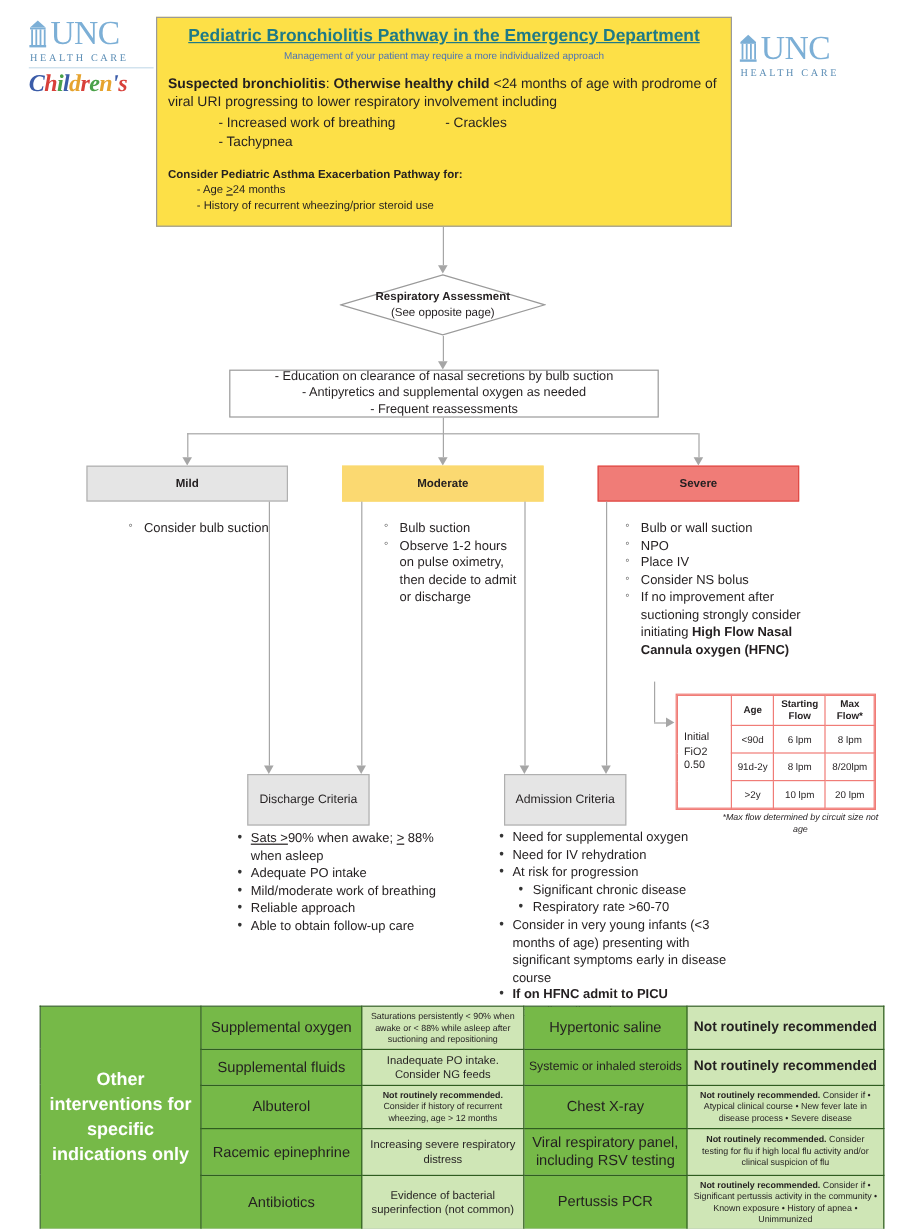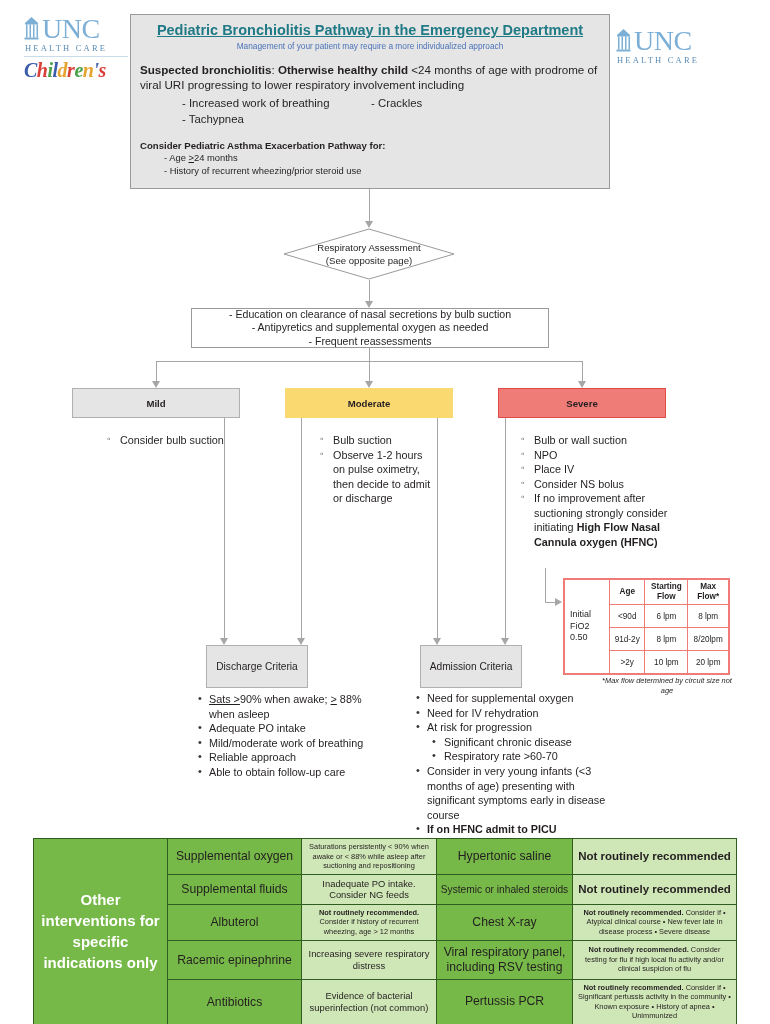--- a/index.html
+++ b/index.html
@@ -24,21 +24,21 @@
   .unc-sub { font-family:"Liberation Serif", serif; font-size:8.5px; letter-spacing:2.2px;
              color:#5b8db5; margin-top:1px; padding-left:1px; }
   .unc-rule { height:1px; background:#c8dcea; margin:3px 0 2px 0; }
   .childrens { font-family:"Liberation Serif", serif; font-style:italic; font-weight:bold;
                font-size:20px; line-height:22px; letter-spacing:-0.5px; }
   .childrens span { display:inline-block; }
 
   
   .hdr-box {
     position:absolute; left:130px; top:14px; width:480px; height:175px;
-    border:1px solid #9a9a9a; background:#e5e5e5; padding:6px 9px 0 9px;
+    border:1px solid #9a9a9a; background:#fde047; padding:6px 9px 0 9px;
   }
   .hdr-title {
     text-align:center; color:#1f7a86; font-weight:bold; font-size:14.5px;
     text-decoration:underline; line-height:18px; margin-bottom:2px;
   }
   .hdr-sub { text-align:center; color:#4a72b8; font-size:8.3px; line-height:11px; }
   .hdr-lead { font-size:11.6px; line-height:14.5px; margin-top:11px; }
   .hdr-lead b { font-weight:bold; }
   .two-col { display:flex; margin-top:3px; }
   .two-col .c1 { width:225px; padding-left:42px; }
@@ -66,21 +66,21 @@
     border-left:7px solid #a6a6a6;
   }
 
   
   .diamond-wrap { position:absolute; left:283px; top:228px; width:172px; height:52px; }
   .diamond-svg { position:absolute; inset:0; }
   .diamond-txt {
     position:absolute; inset:0; display:flex; flex-direction:column;
     align-items:center; justify-content:center; font-size:9.6px; line-height:13px;
   }
-  .diamond-txt .t1 { font-weight:normal;text-align:center; }
+  .diamond-txt .t1 { font-weight:bold;text-align:center; }
 
   
   .box { position:absolute; border:1px solid #9a9a9a; background:#fff;
          display:flex; align-items:center; justify-content:center; }
   .edu-box { left:191px; top:308px; width:358px; height:40px; flex-direction:column; }
   .edu-box div { font-size:10.6px; line-height:13.4px; }
 
   .sev { position:absolute; display:flex; align-items:center; justify-content:center;
          font-weight:bold; font-size:9.6px; height:30px; }
   .sev-mild { left:72px; top:388px; width:168px; background:#e5e5e5; border:1px solid #b0b0b0; }

